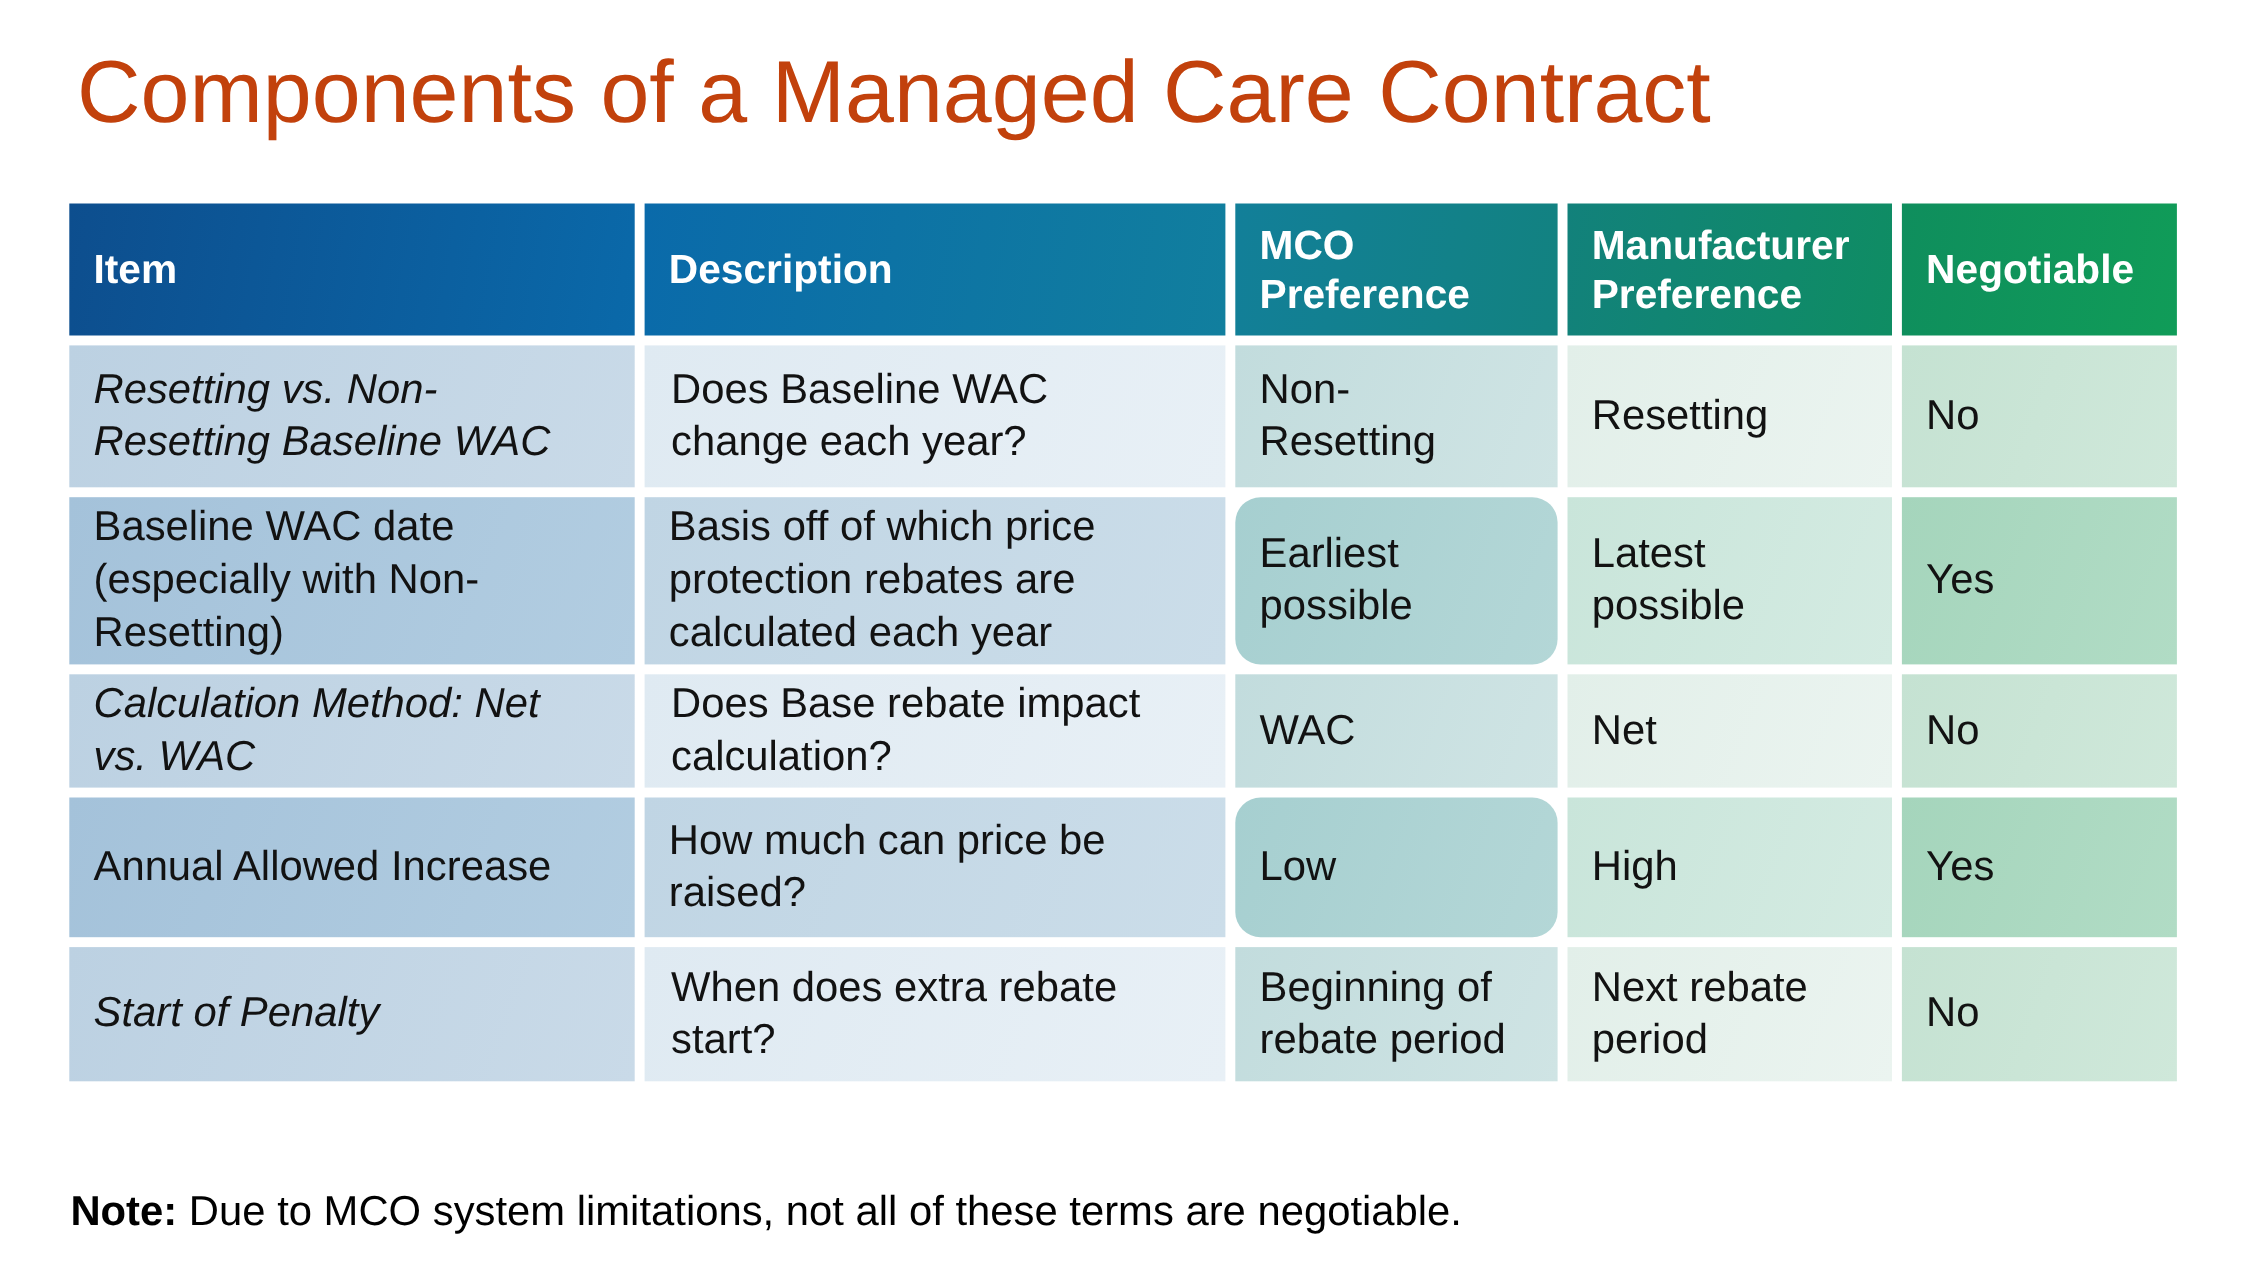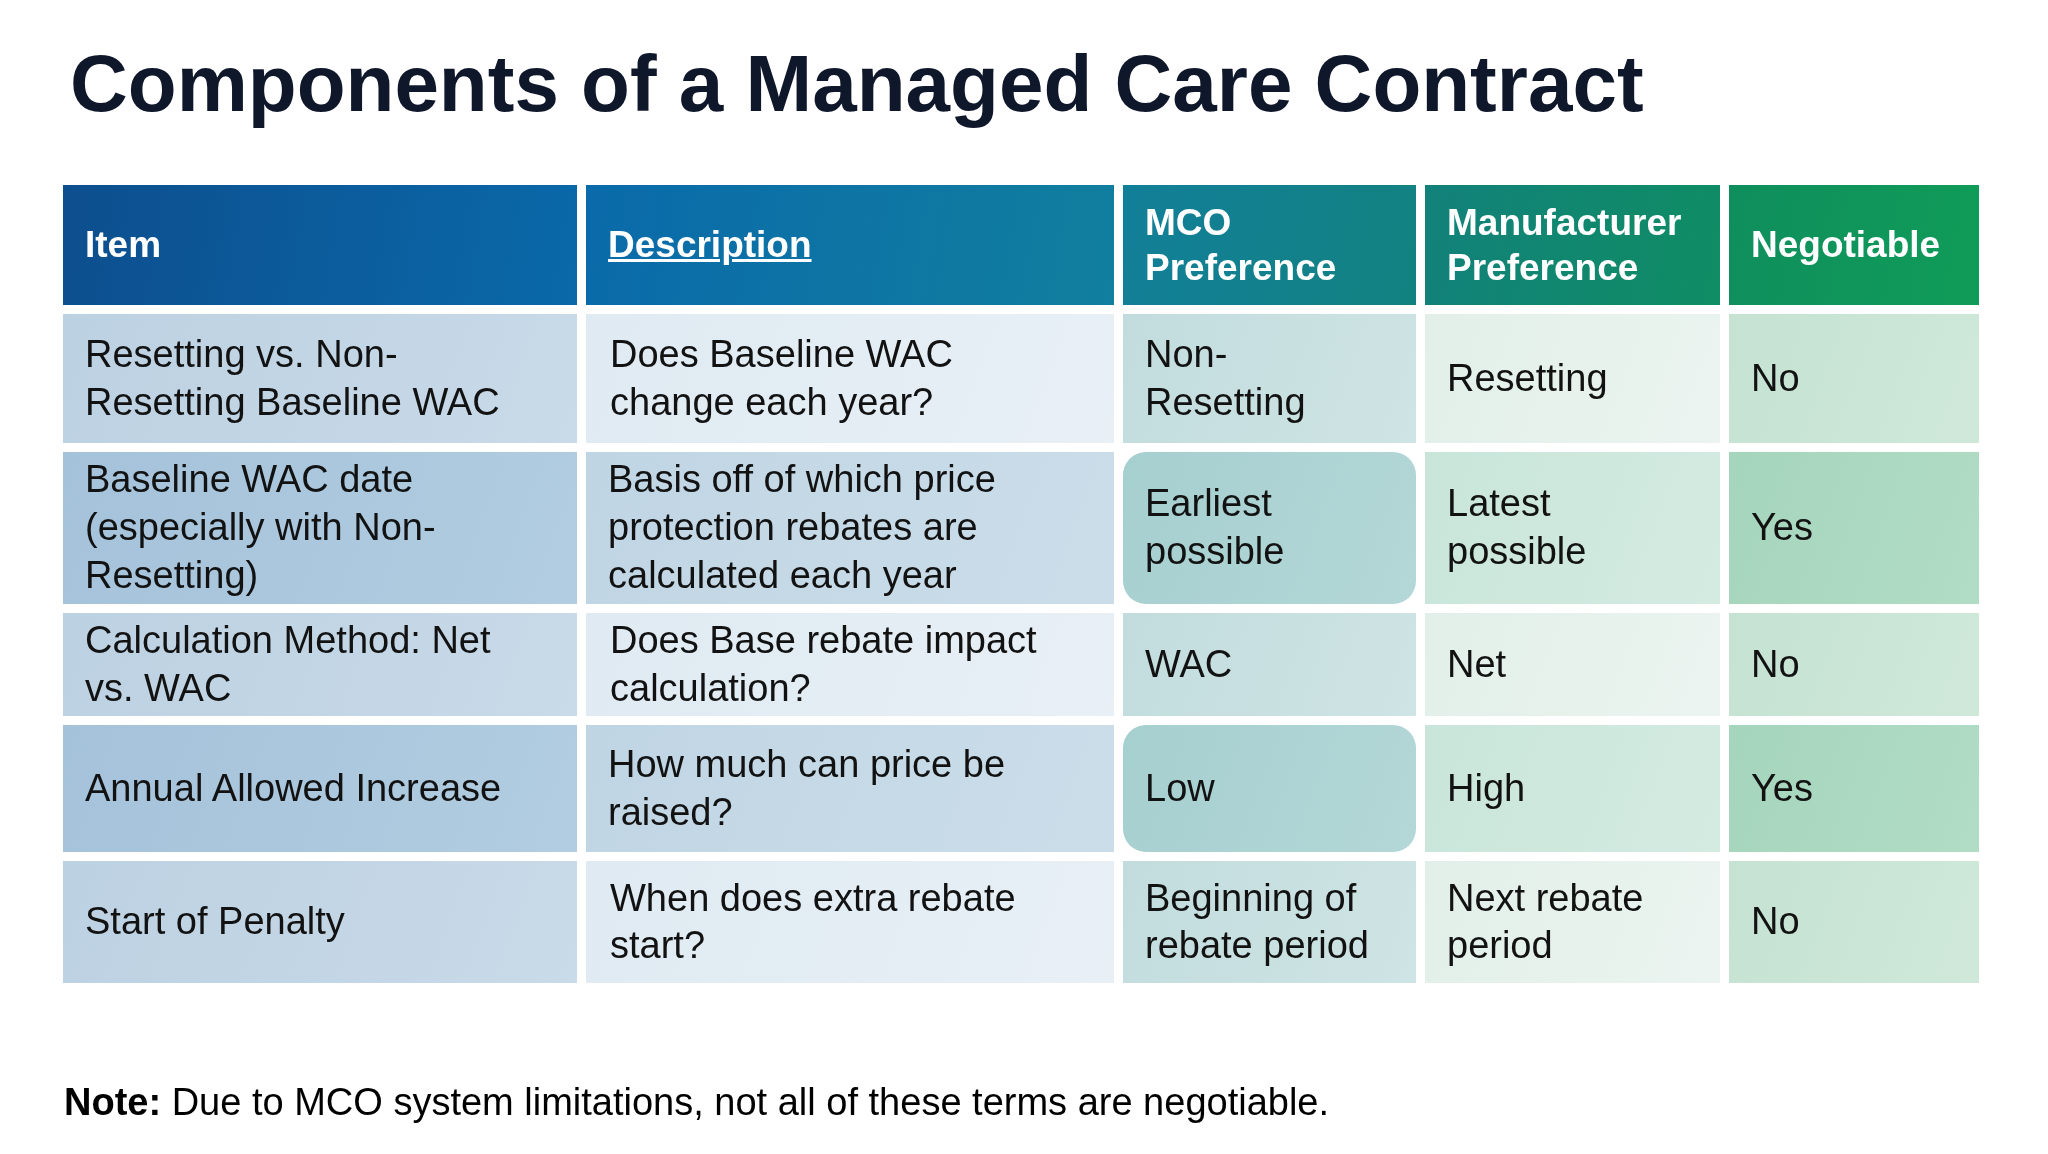--- a/index.html
+++ b/index.html
@@ -5,21 +5,21 @@
   html, body { margin: 0; padding: 0; background: #ffffff; }
   body {
     width: 2048px; height: 1154px;
     font-family: "Liberation Sans", sans-serif;
     position: relative; overflow: hidden;
   }
   .slide { position: absolute; inset: 0; background: #ffffff; }
 
   .title {
     position: absolute; left: 70px; top: 38px; margin: 0;
-    font-size: 80px; font-weight: bold; color: #0f172a;
+    font-size: 80px; font-weight: normal; color: #c2410c;
     letter-spacing: 0px; line-height: 1.15; white-space: nowrap;
   }
 
   table.mc-table {
     position: absolute; left: 54px; top: 176px;
     border-collapse: separate; border-spacing: 9px;
     table-layout: fixed;
   }
   th, td {
     padding: 4px 16px 4px 22px;
@@ -30,27 +30,27 @@
     color: #ffffff; font-weight: bold;
     font-size: 37px; line-height: 1.22;
   }
   td {
     color: #121212; font-weight: normal;
     font-size: 38px; line-height: 1.26;
   }
 
   
   .h0 { background: linear-gradient(100deg, #0d4e8e, #0a69a9); }
-  .h1 { background: linear-gradient(100deg, #0a6aaa, #117f9e); text-decoration: underline; }
+  .h1 { background: linear-gradient(100deg, #0a6aaa, #117f9e); }
   .h2 { background: linear-gradient(100deg, #127f99, #128280); }
   .h3 { background: linear-gradient(100deg, #12817b, #0f8d63); }
   .h4 { background: linear-gradient(100deg, #0f8e5d, #109c58); }
 
   
-  .odd  .c0 { background: linear-gradient(110deg, #bcd1e2, #c9dae8); }
+  .odd  .c0 { background: linear-gradient(110deg, #bcd1e2, #c9dae8); font-style: italic; }
   .odd  .c1 { background: linear-gradient(110deg, #dfeaf2, #e8f0f6); padding-left: 24px; }
   .odd  .c2 { background: linear-gradient(110deg, #c2dcdd, #cfe4e4); }
   .odd  .c3 { background: linear-gradient(110deg, #e2efe9, #ebf4f0); }
   .odd  .c4 { background: linear-gradient(110deg, #c5e2d2, #cfe8da); }
   .even .c0 { background: linear-gradient(110deg, #a4c2da, #b2cde1); }
   .even .c1 { background: linear-gradient(110deg, #c0d5e4, #cbdde9); }
   .even .c2 { background: linear-gradient(110deg, #a6cfd0, #b4d7d7); border-radius: 23px; }
   .even .c3 { background: linear-gradient(110deg, #c9e5da, #d4ebe2); }
   .even .c4 { background: linear-gradient(110deg, #a5d5bc, #b1dcc5); }
 

